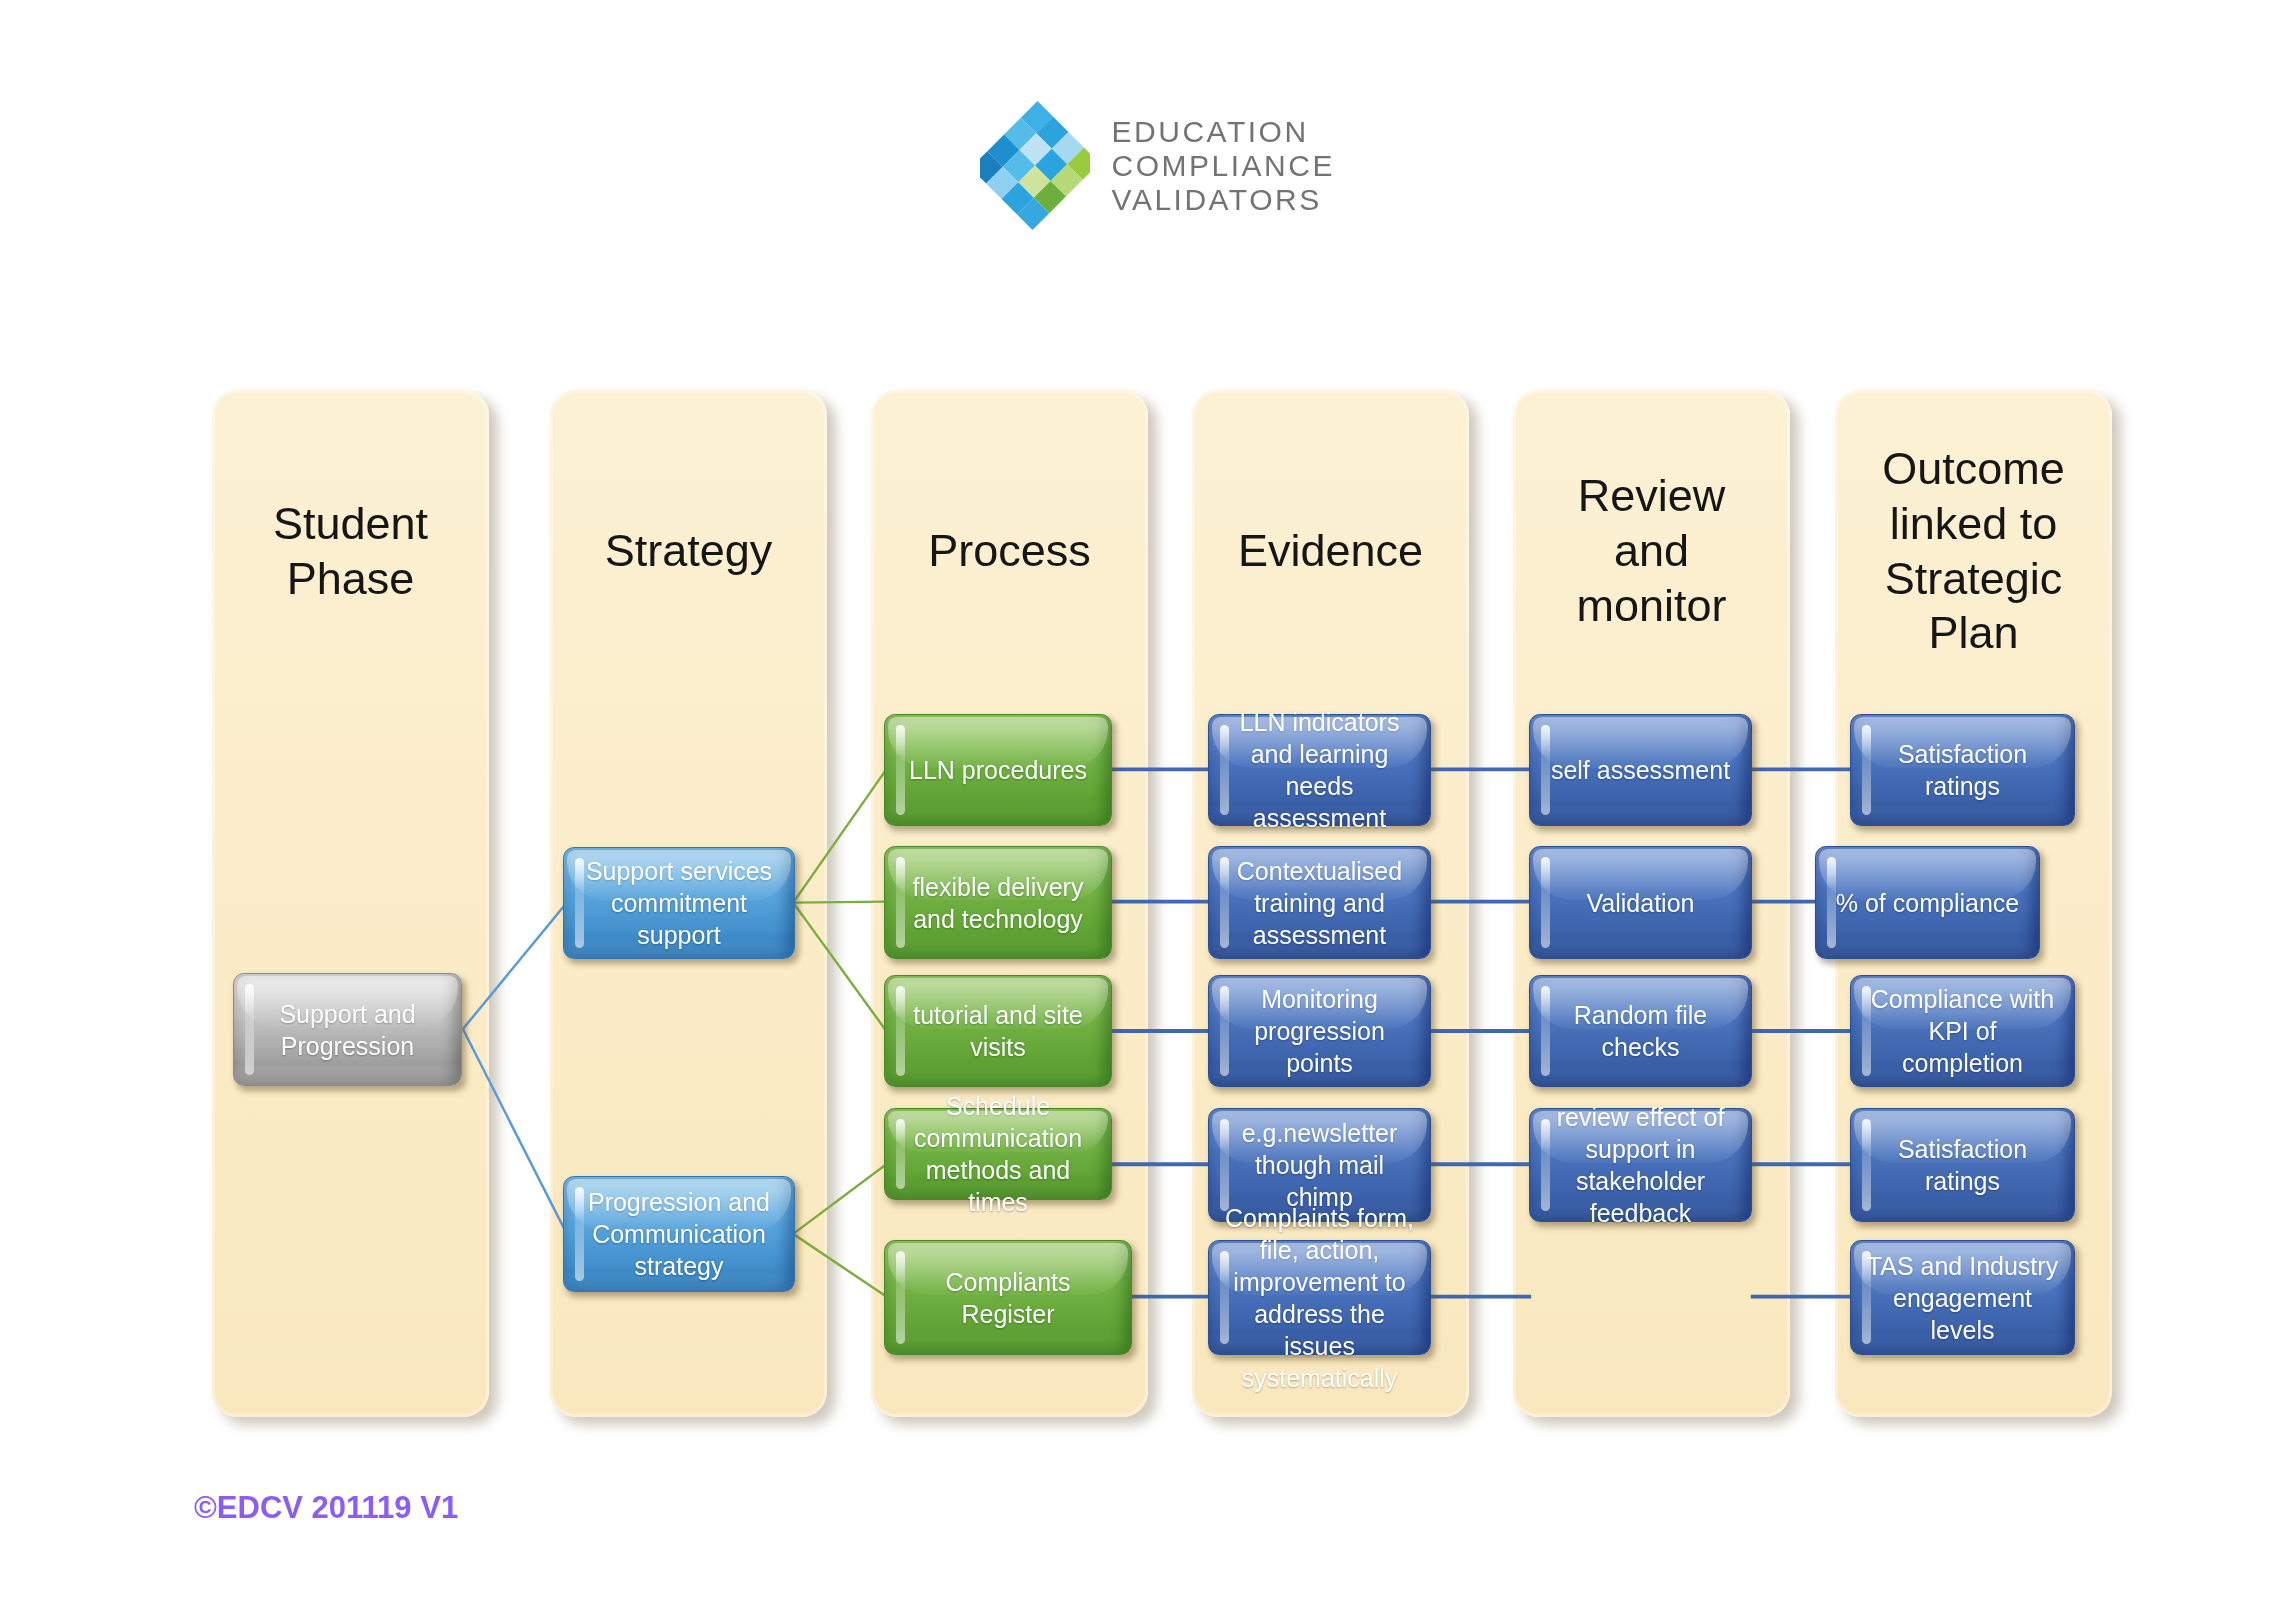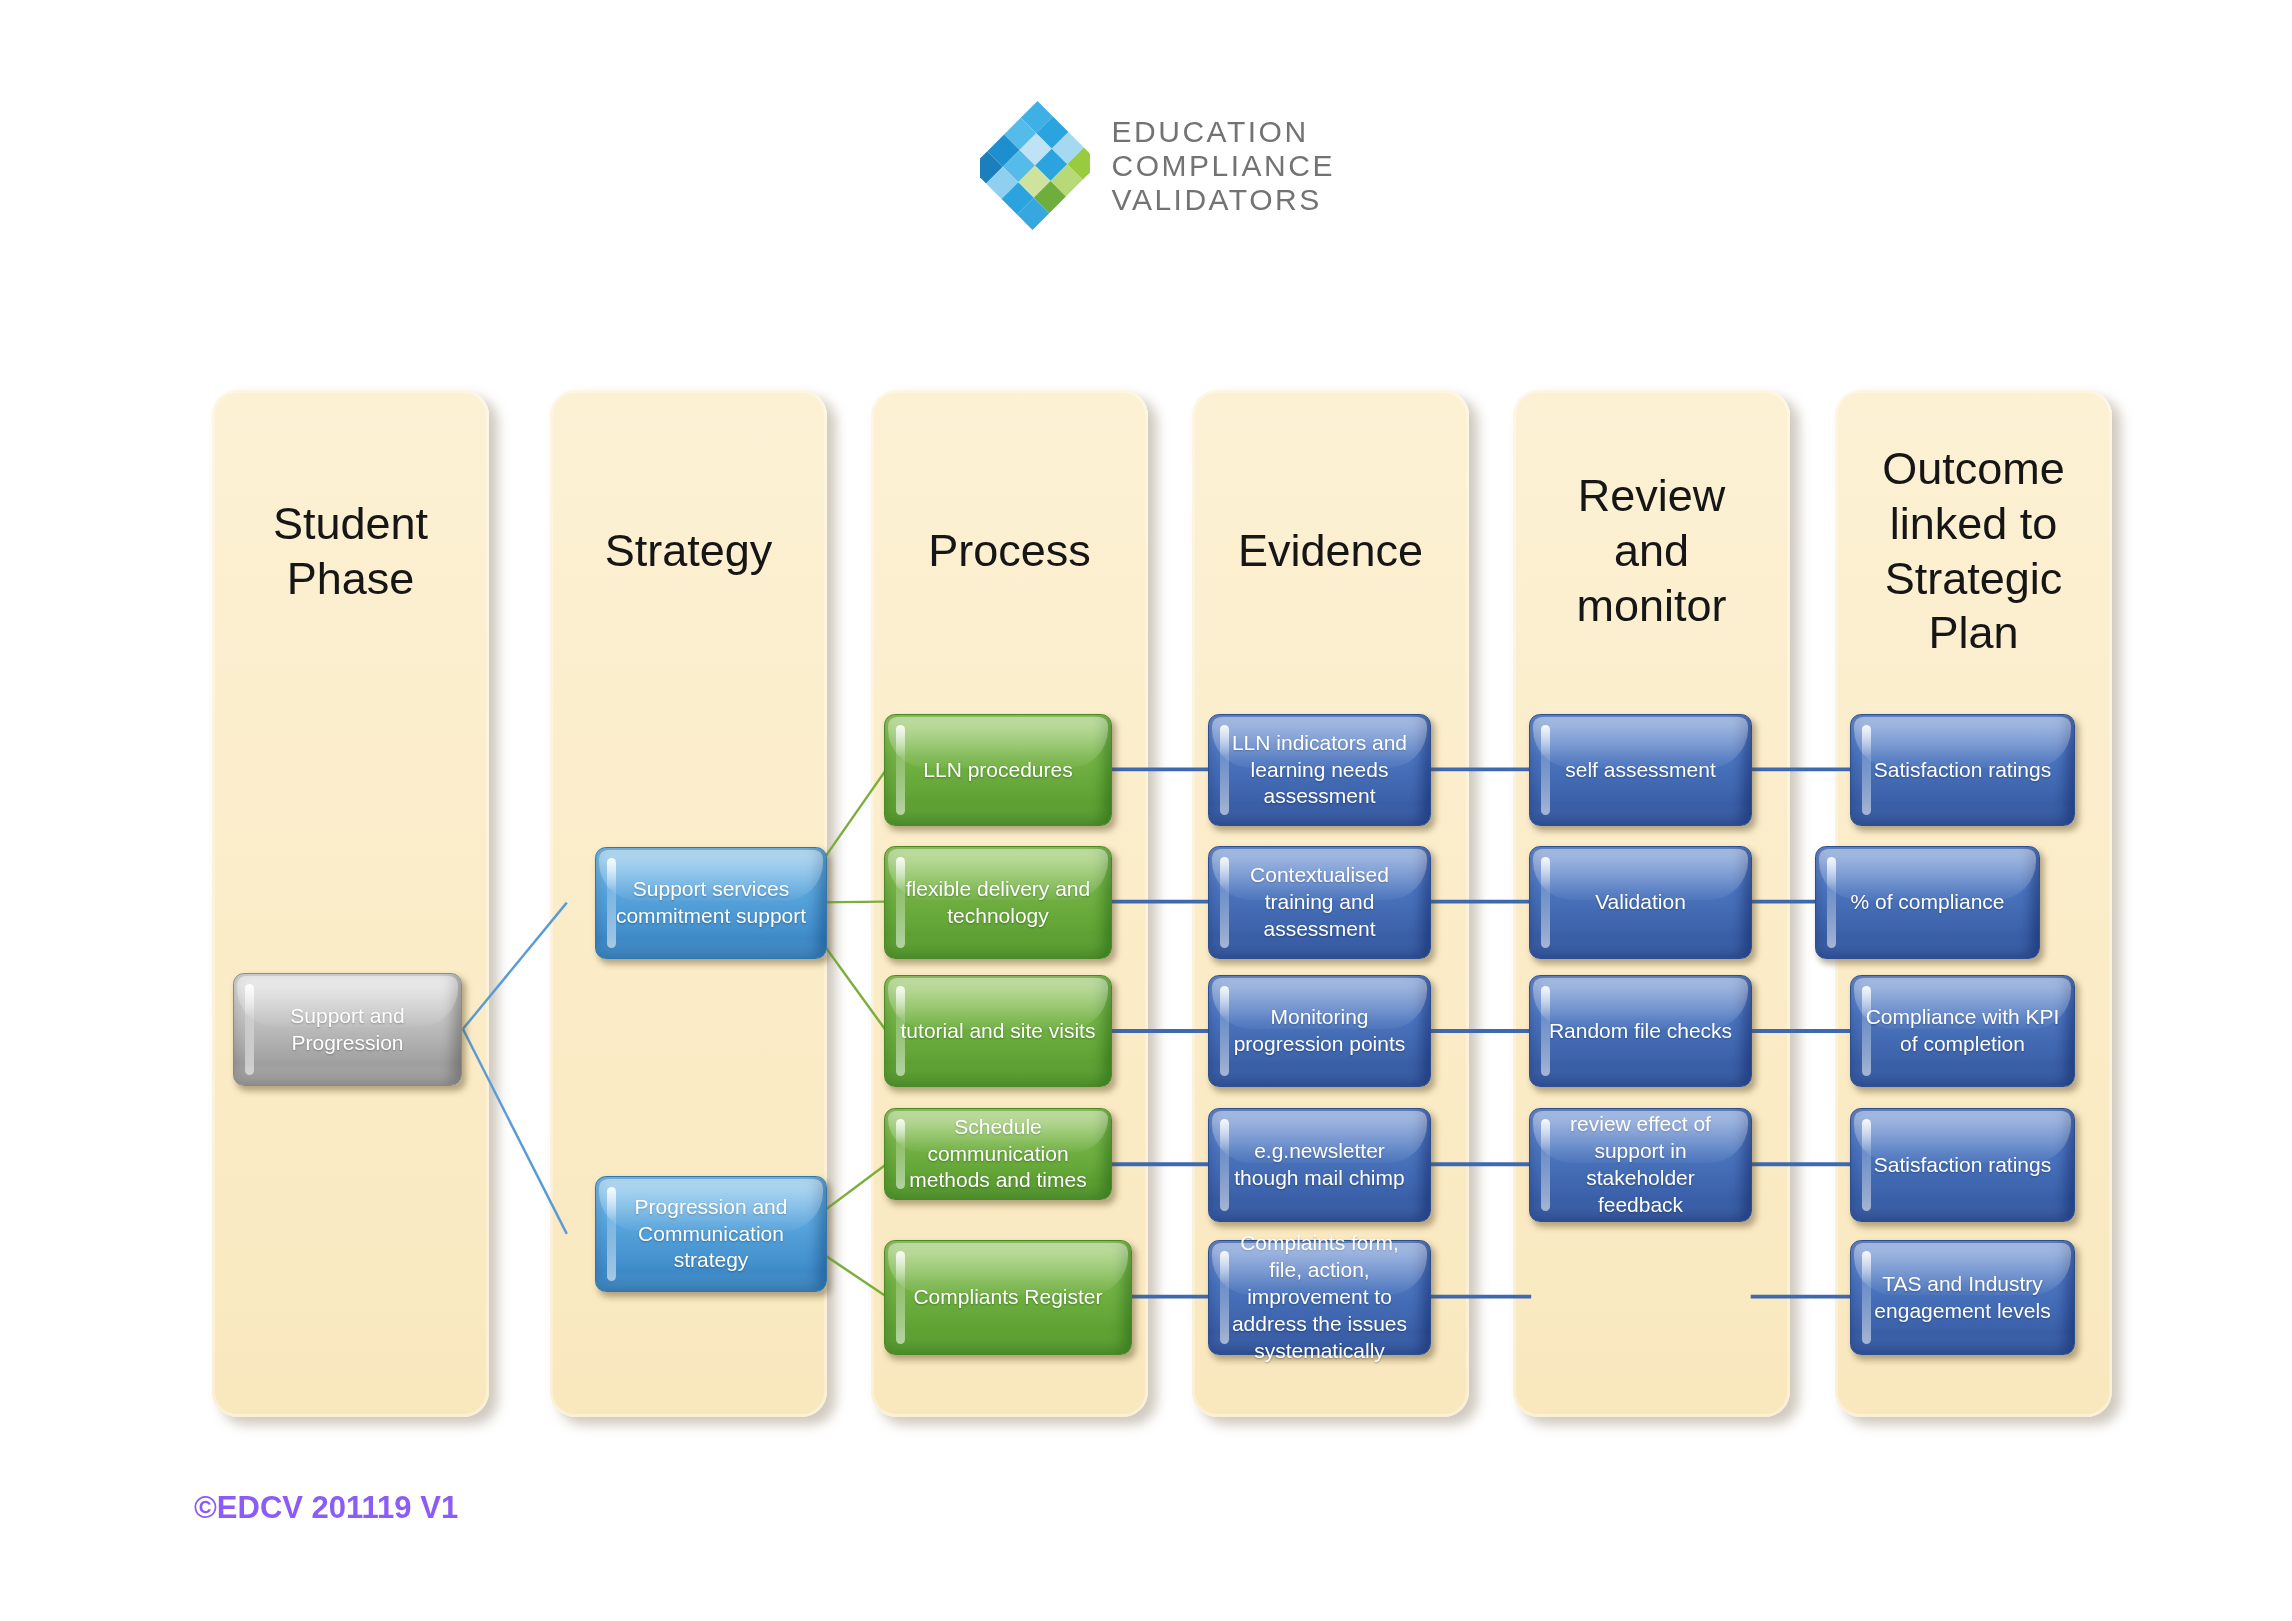--- a/index.html
+++ b/index.html
@@ -16,36 +16,36 @@
          z-index:0;}
   .panel-title{position:absolute;top:0;left:0;right:0;height:323px;display:flex;align-items:center;justify-content:center;
          text-align:center;font-size:45px;line-height:1.22;color:#161616;white-space:pre-line;}
 
   
   svg.connectors{position:absolute;left:0;top:0;z-index:1;pointer-events:none;}
 
   
   .node{position:absolute;z-index:2;display:flex;align-items:center;justify-content:center;text-align:center;
         color:#ffffff;border-radius:10.8px;padding:5.9px 13.7px;box-sizing:border-box;
-        font-size:21px;line-height:1.28;text-shadow:0 1px 2px rgba(0,0,0,.3);}
+        font-size:25px;line-height:1.28;text-shadow:0 1px 2px rgba(0,0,0,.3);}
   .node::before{content:"";position:absolute;left:10.8px;top:9.8px;bottom:9.8px;width:8.8px;border-radius:4.9px;
         background:linear-gradient(180deg,rgba(255,255,255,.9),rgba(255,255,255,.2) 35%,rgba(255,255,255,.55));
         filter:blur(0.6px);}
   .node::after{content:"";position:absolute;left:2.9px;right:2.9px;top:2px;height:46%;
         border-radius:8.8px 8.8px 39px 39px;
         background:linear-gradient(180deg,rgba(255,255,255,.42),rgba(255,255,255,.04));}
   .node.green{background:linear-gradient(180deg,#9CCB68 0%,#74B345 38%,#5FA233 78%,#6CAE3E 100%);
         border:1px solid #4d8826;
         box-shadow:3.9px 4.9px 6.9px rgba(95,75,40,.45), inset -8.8px 0 11.8px rgba(0,70,0,.25), inset 0 -9.8px 15.7px rgba(0,60,0,.25);}
   .node.blue{background:linear-gradient(180deg,#6E93D3 0%,#4A74BE 40%,#3A60A8 80%,#4971BA 100%);
         border:1px solid #2c4f92;
         box-shadow:3.9px 4.9px 6.9px rgba(95,75,40,.45), inset -8.8px 0 11.8px rgba(0,20,80,.3), inset 0 -9.8px 15.7px rgba(0,15,70,.28);}
   .node.lightblue{background:linear-gradient(180deg,#83C3EB 0%,#58A4DC 42%,#3F8CCA 82%,#54A2D9 100%);
         border:1px solid #2f77ae;
-        box-shadow:3.9px 4.9px 6.9px rgba(95,75,40,.45), inset -8.8px 0 11.8px rgba(0,50,100,.28), inset 0 -9.8px 15.7px rgba(0,40,90,.25);margin-left:32px;}
+        box-shadow:3.9px 4.9px 6.9px rgba(95,75,40,.45), inset -8.8px 0 11.8px rgba(0,50,100,.28), inset 0 -9.8px 15.7px rgba(0,40,90,.25);}
   .node.gray{background:linear-gradient(180deg,#E3E3E3 0%,#C2C2C2 40%,#A0A0A0 80%,#B9B9B9 100%);
         border:1px solid #8a8a8a;
         box-shadow:3.9px 4.9px 6.9px rgba(95,75,40,.45), inset -8.8px 0 11.8px rgba(40,40,40,.25), inset 0 -9.8px 15.7px rgba(40,40,40,.22);}
 
   
   .footer{position:absolute;left:194px;top:1490px;font-size:31px;font-weight:600;color:#8b5cf6;}
 </style>
 </head>
 <body>
 

